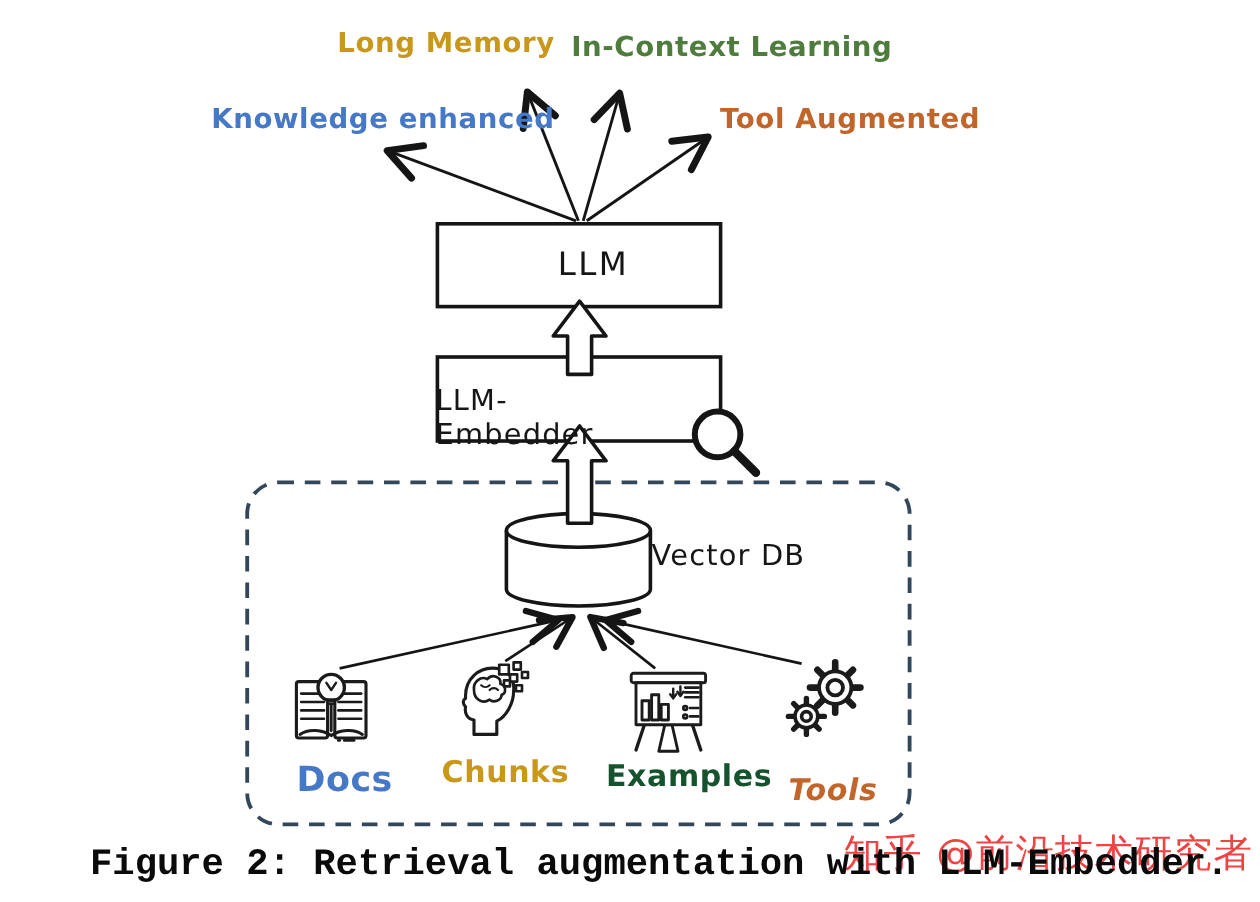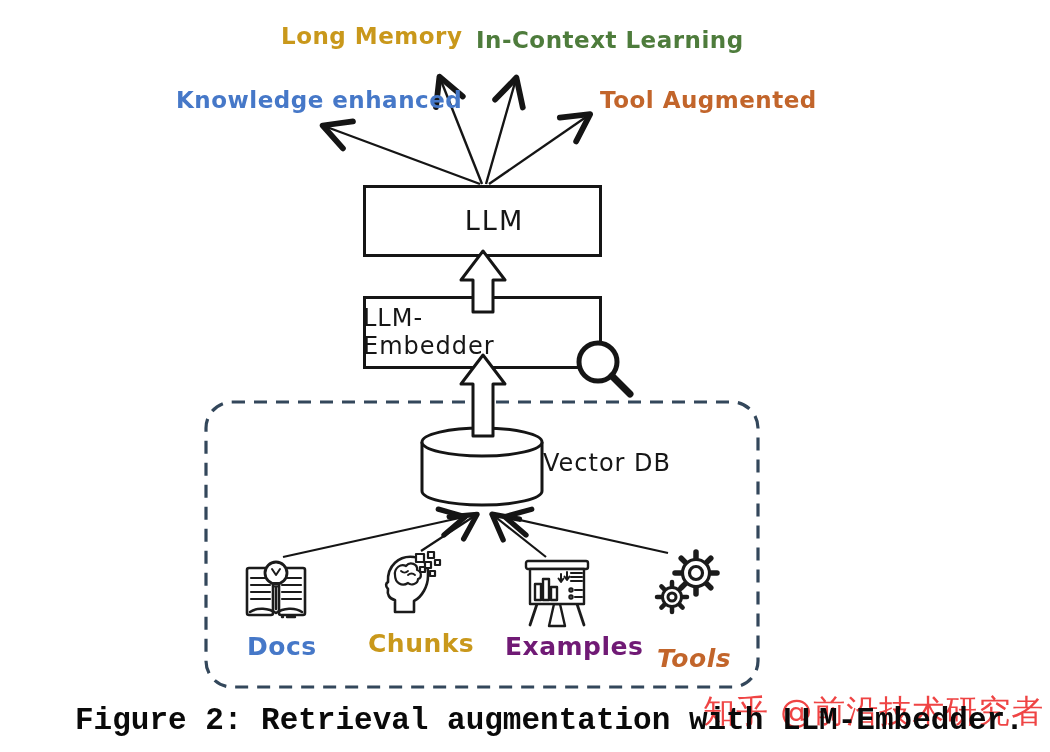--- a/index.html
+++ b/index.html
@@ -6,30 +6,30 @@
   .stage{position:relative;width:1050px;height:752px;background:#ffffff;overflow:hidden;
          font-family:"DejaVu Sans",sans-serif;}
   .box{position:absolute;background:#ffffff;border:3px solid #151515;box-sizing:border-box;}
   #llm-box{left:363px;top:185px;width:239px;height:72px;}
   #embedder-box{left:363px;top:296px;width:239px;height:73px;}
   .overlay{position:absolute;left:0;top:0;z-index:2;pointer-events:none;}
   .lbl{position:absolute;z-index:3;white-space:nowrap;font-weight:600;letter-spacing:0.5px;}
   .boxlbl{position:absolute;z-index:3;display:flex;align-items:center;justify-content:center;
           color:#161616;font-weight:500;}
   #llm-label{left:363px;top:185px;width:263px;height:70px;font-size:27px;letter-spacing:2px;}
-  #embedder-label{left:363px;top:296px;width:191px;height:71px;font-size:24px;letter-spacing:1px;}
+  #embedder-label{left:363px;top:312px;width:191px;height:71px;font-size:24px;letter-spacing:1px;}
   #vectordb-label{left:543px;top:449px;z-index:3;position:absolute;font-size:24px;
                   font-weight:500;color:#161616;letter-spacing:1px;}
   #long-memory-label{left:281px;top:23px;font-size:23px;color:#C9981B;}
   #in-context-label{left:476px;top:27px;font-size:23px;color:#4E7C3C;}
   #knowledge-label{left:176px;top:87px;font-size:23px;color:#4678C8;}
   #tool-augmented-label{left:600px;top:87px;font-size:23px;color:#C2652B;}
-  #docs-label{left:247px;top:632px;font-size:25px;color:#4678C8;}
+  #docs-label{left:247px;top:632px;font-size:29px;color:#4678C8;}
   #chunks-label{left:368px;top:629px;font-size:25px;color:#C9981B;}
-  #examples-label{left:505px;top:632px;font-size:25px;color:#701a75;}
+  #examples-label{left:505px;top:632px;font-size:25px;color:#14532d;}
   #tools-label{left:657px;top:644px;font-size:25px;color:#C2652B;font-style:italic;}
   #caption{position:absolute;left:75px;top:703px;z-index:5;font-family:Liberation Mono, monospace;
            font-weight:bold;font-size:31px;color:#0a0a0a;white-space:nowrap;}
   #watermark{position:absolute;left:703px;top:690px;z-index:4;font-size:32px;color:#ef4444;
              letter-spacing:1px;white-space:nowrap;}
 </style>
 </head>
 <body>
 
 <div class="stage">

